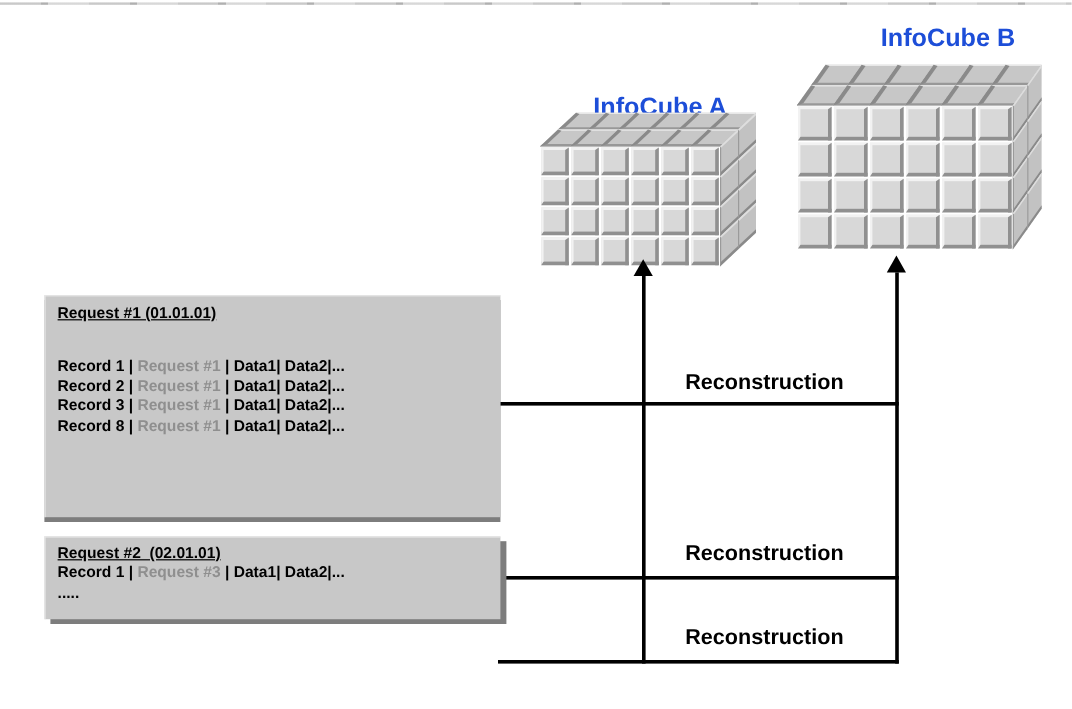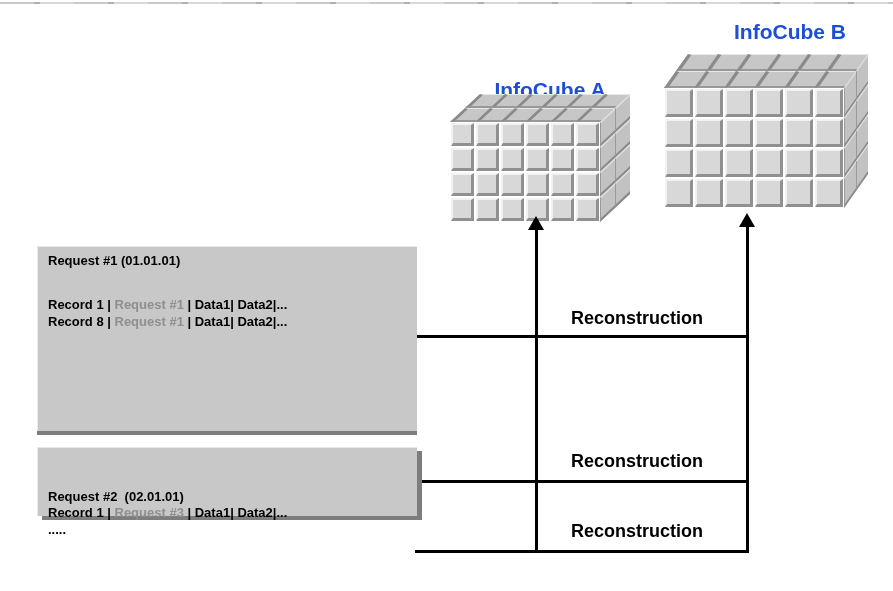--- a/index.html
+++ b/index.html
@@ -8,27 +8,27 @@
   #canvas{position:relative;width:893px;height:591px;background:#ffffff;}
 
   
   .top-rule{position:absolute;left:0;top:2px;width:893px;height:2px;
     background:repeating-linear-gradient(90deg,#c9c9c9 0 34px,#b0b0b0 34px 40px,#d8d8d8 40px 74px);}
 
   
   .req-box{position:absolute;background:#c8c8c8;box-sizing:border-box;
     border-top:1px solid #e8e8e8;border-left:1px solid #e8e8e8;
     color:#000;font-weight:bold;font-size:13px;padding:6px 10px;}
-  .req-box .box-title{white-space:pre;line-height:16px;}
+  .req-box .box-title{white-space:pre;line-height:16px;text-decoration:underline;}
   .box-line{white-space:pre;line-height:16.5px;}
   .box-line .gray{color:#8f8f8f;}
   #box0{left:37px;top:246px;width:380px;height:185px;box-shadow:0 4px 0 #7d7d7d;}
   #box0 .box-rows{margin-top:28px;}
   #box1{left:37px;top:447px;width:380px;height:69px;box-shadow:5px 4px 0 #7d7d7d;padding-top:4px;}
-  #box1 .box-title{line-height:17px;margin-top:36px;}
+  #box1 .box-title{line-height:17px;}
   #box2{left:37px;top:528px;width:378px;height:49px;box-shadow:5px 4px 0 #7d7d7d;padding-top:5px;}
   #box2 .box-title{line-height:17px;}
 
   
   .hline{position:absolute;height:3px;background:#000;}
   .vline{position:absolute;width:3px;background:#000;}
   .arrow-up{position:absolute;width:0;height:0;
     border-left:8px solid transparent;border-right:8px solid transparent;
     border-bottom:14px solid #000;}
 
@@ -187,20 +187,22 @@
   <div class="arrow-up" style="left:739px;top:213px;"></div>
 
   <div class="recon" id="recon0">Reconstruction</div>
   <div class="recon" id="recon1">Reconstruction</div>
   <div class="recon" id="recon2">Reconstruction</div>
 
   <div class="req-box" id="box0">
     <div class="box-title">Request #1 (01.01.01)</div>
     <div class="box-rows">
         <div class="box-line"><span>Record 1 | </span><span class="gray">Request #1</span><span> | Data1| Data2|...</span></div>
+        <div class="box-line"><span>Record 2 | </span><span class="gray">Request #1</span><span> | Data1| Data2|...</span></div>
+        <div class="box-line"><span>Record 3 | </span><span class="gray">Request #1</span><span> | Data1| Data2|...</span></div>
         <div class="box-line"><span>Record 8 | </span><span class="gray">Request #1</span><span> | Data1| Data2|...</span></div>
       </div>
   </div>
   <div class="req-box" id="box1">
     <div class="box-title">Request #2  (02.01.01)</div>
     <div class="box-rows">
         <div class="box-line"><span>Record 1 | </span><span class="gray">Request #3</span><span> | Data1| Data2|...</span></div>
         <div class="box-line"><span>.....</span></div>
       </div>
   </div>

